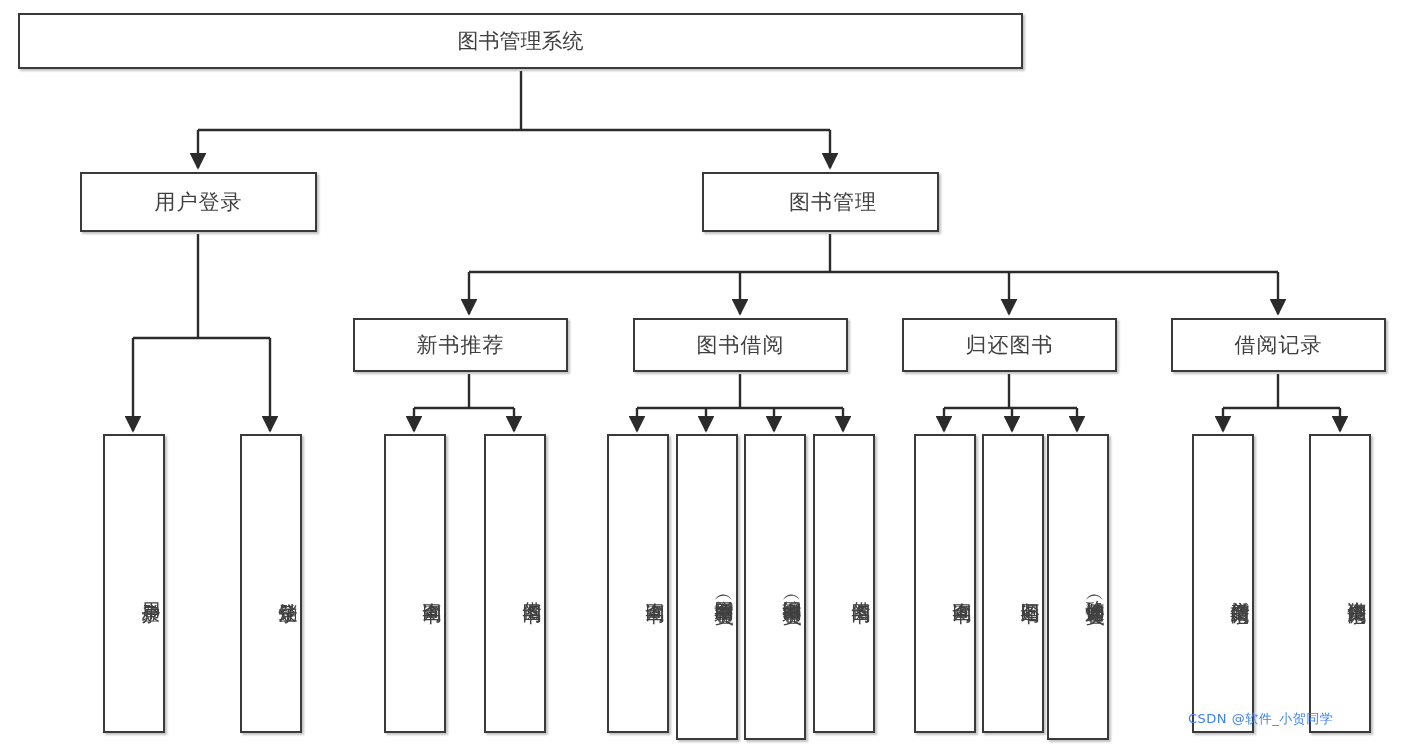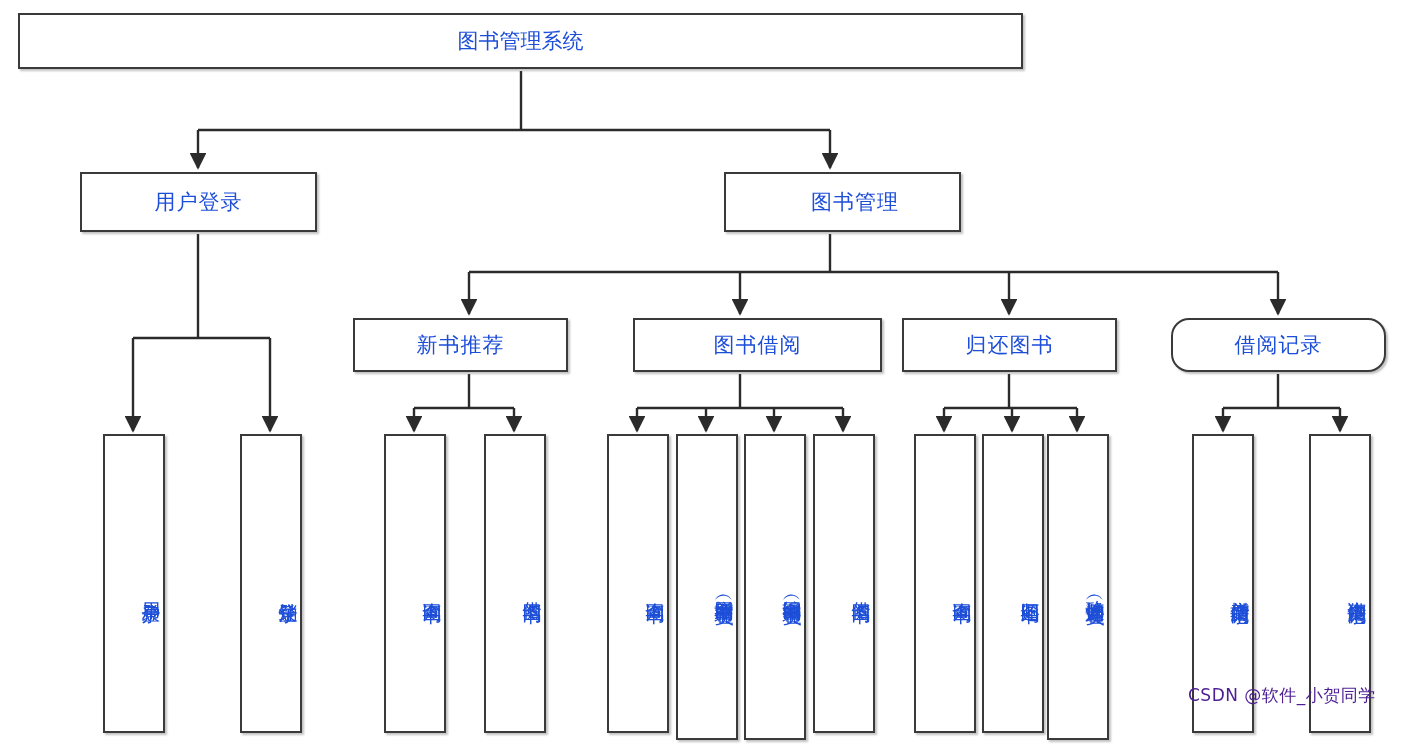--- a/index.html
+++ b/index.html
@@ -12,41 +12,41 @@
     overflow:hidden;
   }
   #wires{position:absolute;left:0;top:0;width:1405px;height:747px;}
   .node{
     position:absolute;
     box-sizing:border-box;
     background:#ffffff;
     border:2px solid #3a3a3a;
     box-shadow:2px 2px 2px rgba(120,120,120,.45);
     display:flex;align-items:center;justify-content:center;
-    color:#1d4ed8;
+    color:#404040;
   }
   .node.h{font-size:21px;letter-spacing:1px;}
   .node.root{font-size:21px;}
   .node.leaf{
     font-size:19px;
     line-height:1.22;
     letter-spacing:1px;
     writing-mode:vertical-rl;
     text-orientation:upright;
     align-items:flex-start;
     justify-content:center;
     padding-top:10px;
     white-space:nowrap;
   }
   .node.leaf.tall{padding-top:4px;}
   .watermark{
     position:absolute;
-    left:1188px;top:684px;
-    font-size:17px;
-    color:#4c1d95;
+    left:1188px;top:710px;
+    font-size:13px;
+    color:#3b82f6;
     letter-spacing:.5px;
     white-space:nowrap;
     pointer-events:none;
   }
 </style>
 </head>
 <body>
 
 <div id="canvas">
 
@@ -96,26 +96,26 @@
       <path d="M 1278 374 L 1278 408"></path>
       <path d="M 1223 408 L 1340 408"></path>
       <path d="M 1223 408 L 1223 431" marker-end="url(#arrow)"></path>
       <path d="M 1340 408 L 1340 431" marker-end="url(#arrow)"></path>
     </g>
   </svg>
 
   <div class="node root" style="left:18px;top:13px;width:1005px;height:56px;">图书管理系统</div>
 
   <div class="node h" style="left:80px;top:172px;width:237px;height:60px;">用户登录</div>
-  <div class="node h" style="left:724px;top:172px;width:237px;height:60px;padding-left:25px;">图书管理</div>
+  <div class="node h" style="left:702px;top:172px;width:237px;height:60px;padding-left:25px;">图书管理</div>
 
   <div class="node h" style="left:353px;top:318px;width:215px;height:54px;">新书推荐</div>
-  <div class="node h" style="left:633px;top:318px;width:249px;height:54px;">图书借阅</div>
+  <div class="node h" style="left:633px;top:318px;width:215px;height:54px;">图书借阅</div>
   <div class="node h" style="left:902px;top:318px;width:215px;height:54px;">归还图书</div>
-  <div class="node h" style="left:1171px;top:318px;width:215px;height:54px;border-radius:18px;">借阅记录</div>
+  <div class="node h" style="left:1171px;top:318px;width:215px;height:54px;">借阅记录</div>
 
   <div class="node leaf" style="left:103px;top:434px;width:62px;height:299px;">用户登录</div>
   <div class="node leaf" style="left:240px;top:434px;width:62px;height:299px;">注销登录</div>
 
   <div class="node leaf" style="left:384px;top:434px;width:62px;height:299px;">查询图书</div>
   <div class="node leaf" style="left:484px;top:434px;width:62px;height:299px;">借阅图书</div>
 
   <div class="node leaf" style="left:607px;top:434px;width:62px;height:299px;">查询图书</div>
   <div class="node leaf tall" style="left:676px;top:434px;width:62px;height:306px;">新增图书（管理员）</div>
   <div class="node leaf tall" style="left:744px;top:434px;width:62px;height:306px;">编辑图书（管理员）</div>

